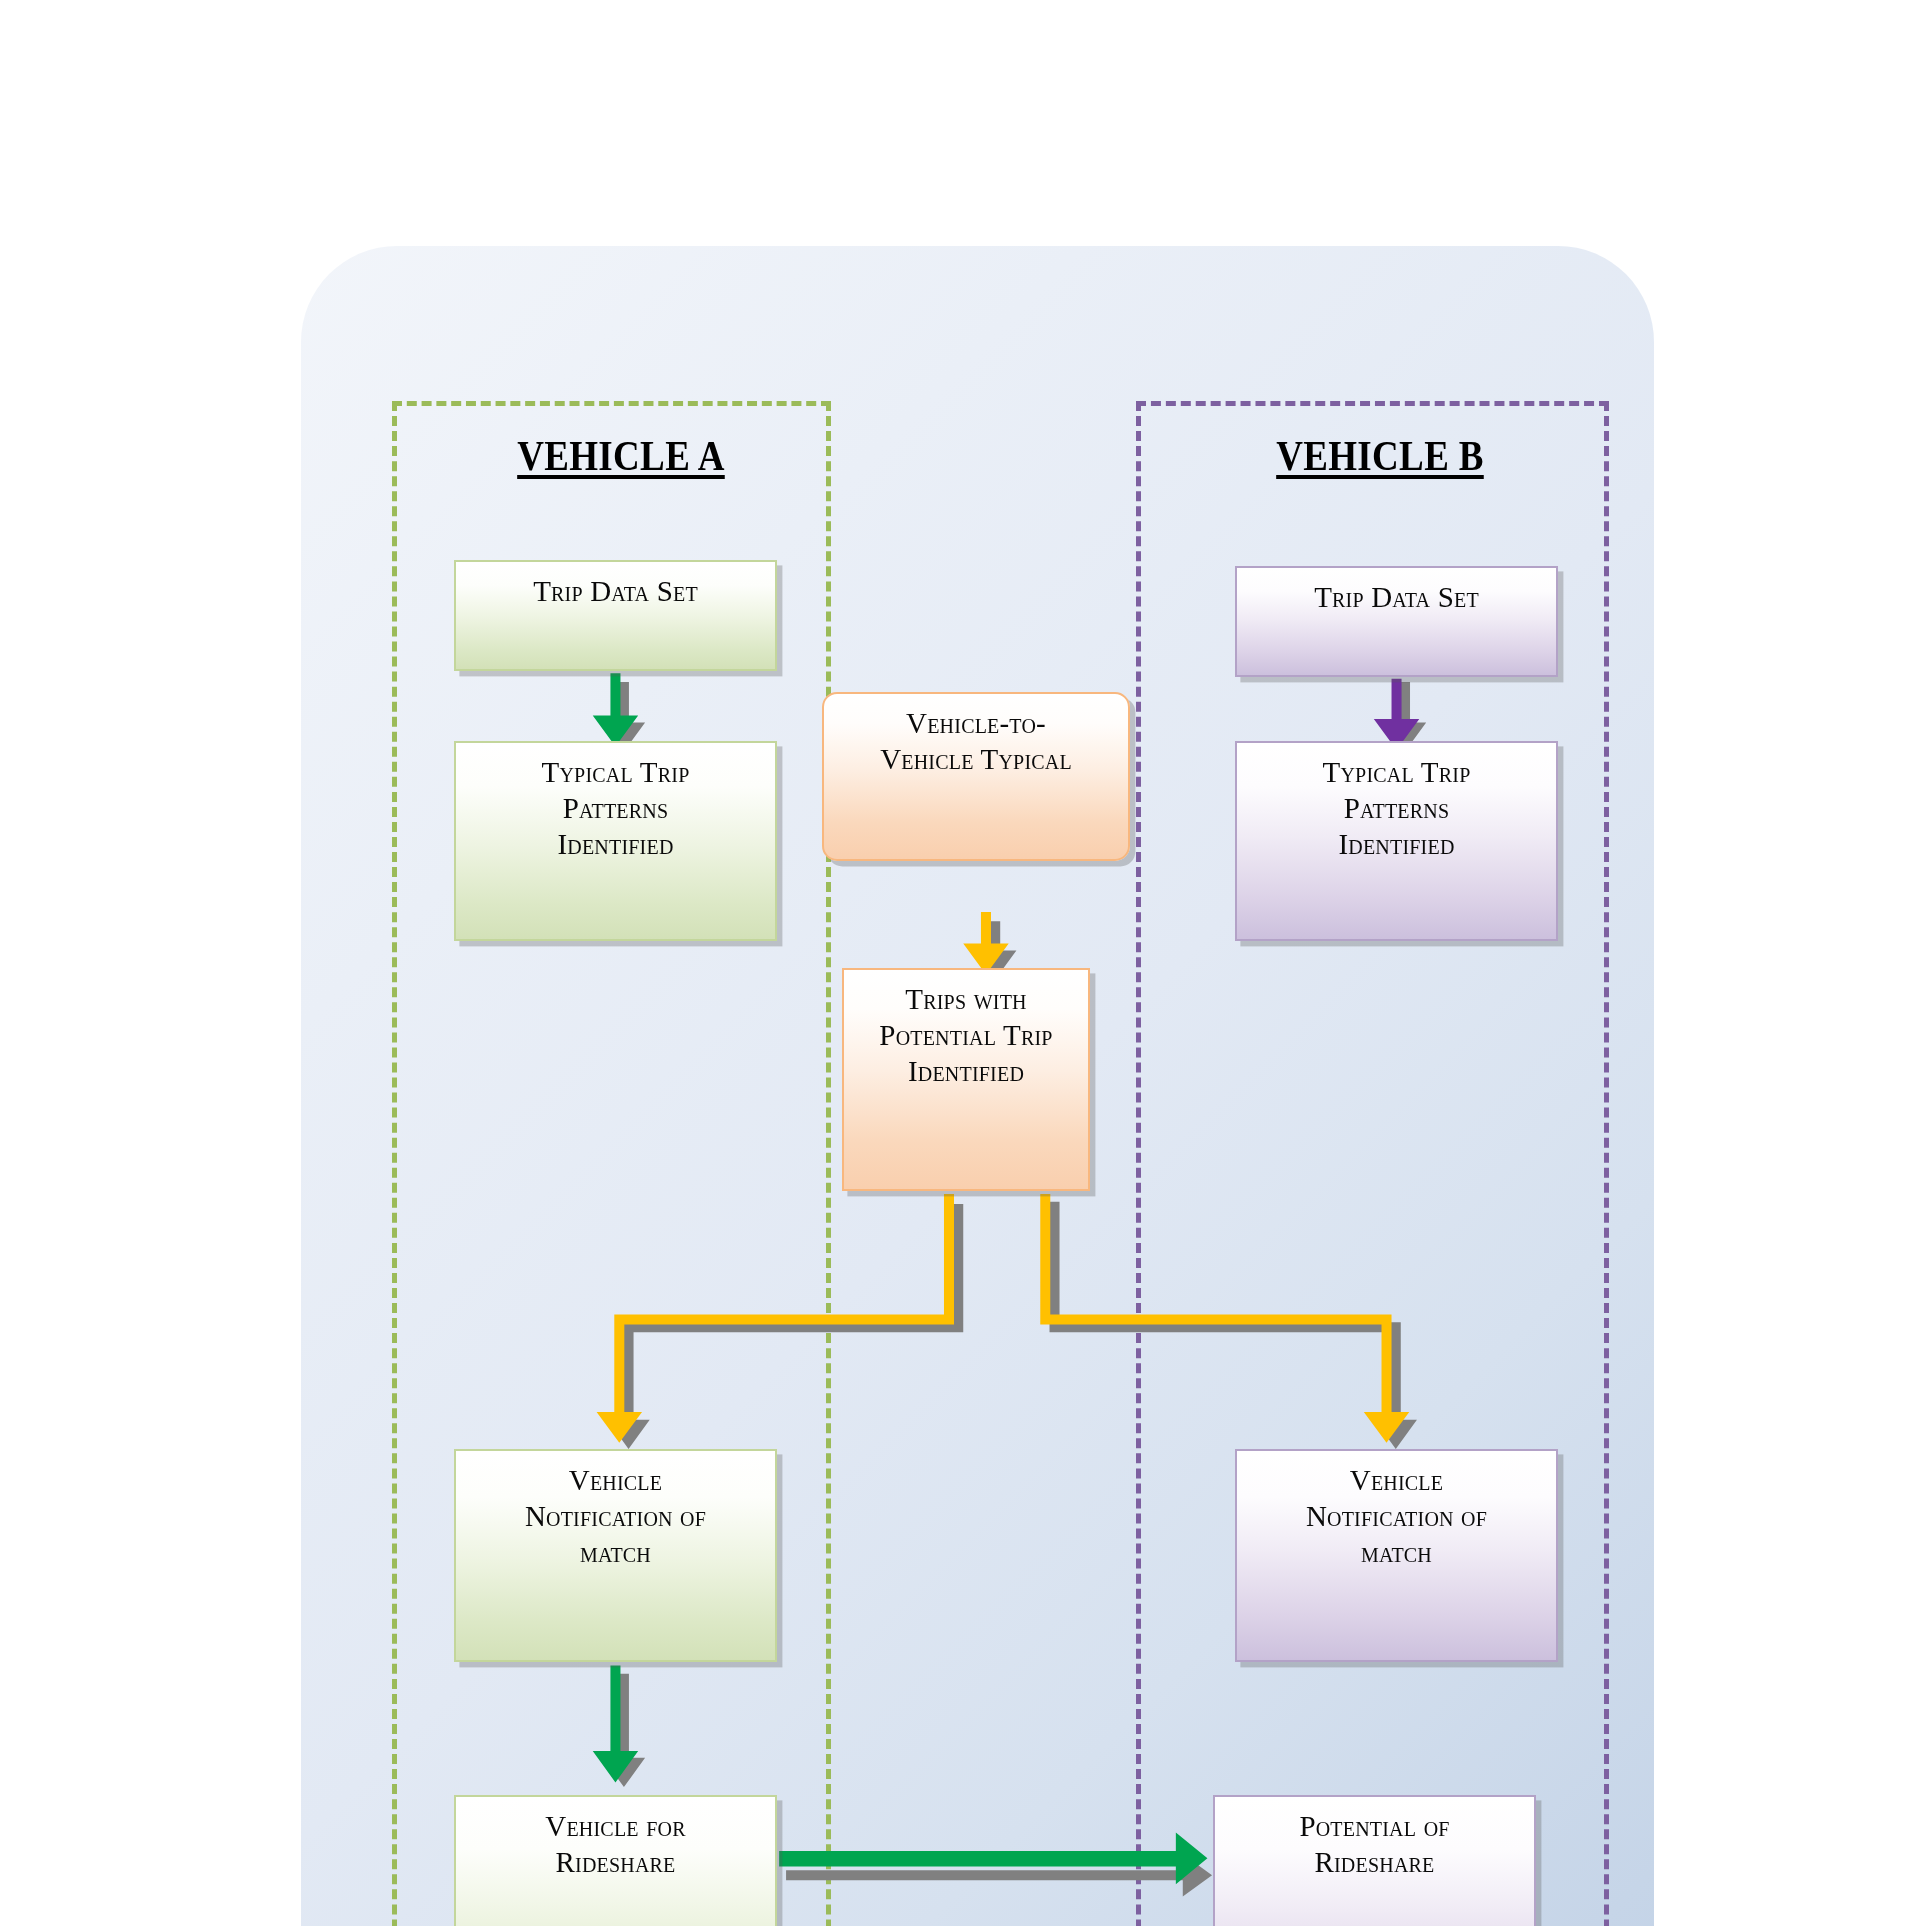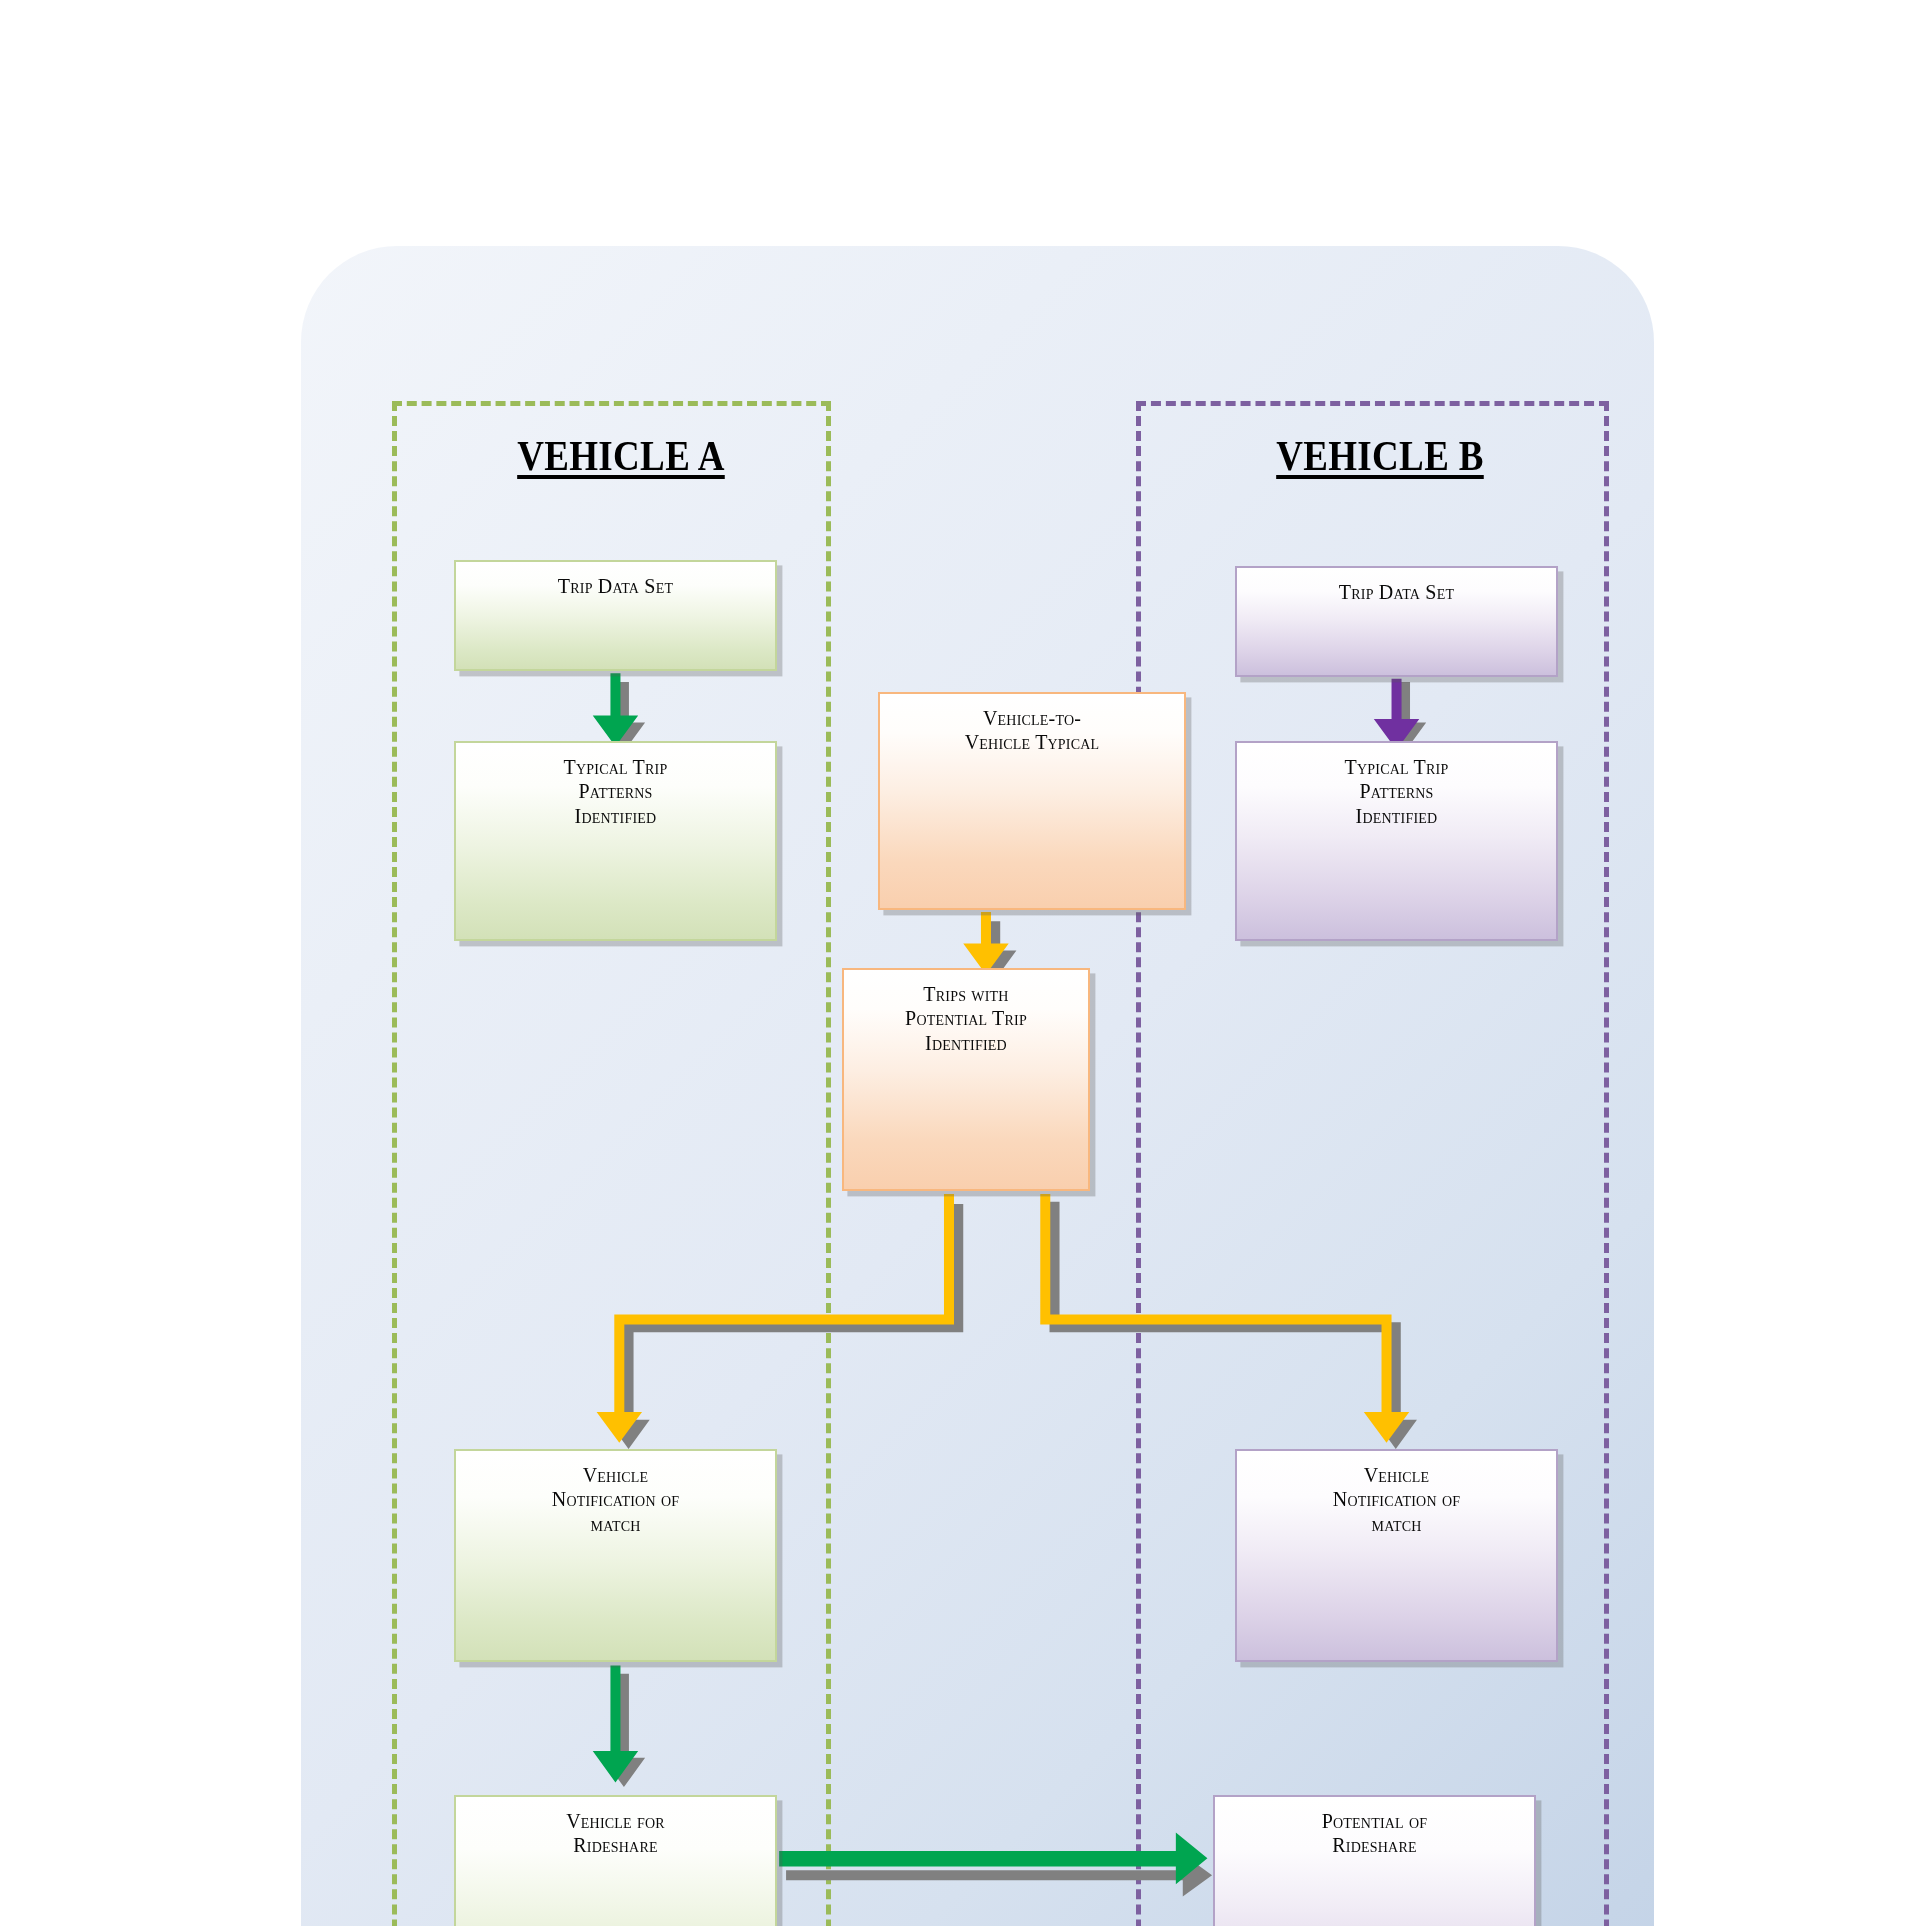--- a/index.html
+++ b/index.html
@@ -56,39 +56,39 @@
     position: absolute;
     border-width: 2.7px;
     border-style: solid;
     display: flex;
     justify-content: center;
     align-items: flex-start;
     text-align: center;
     line-height: 1.24;
     color: #0a0a0a;
     font-variant: small-caps;
-    font-size: 20px;
+    font-size: 29px;
     letter-spacing: 0.2px;
     padding: 11.6px 10px 0 10px;
     box-shadow: 5.4px 5.4px 0 rgba(90,90,90,0.30);
   }
   .node span { display: block; width: 100%; }
 
   .node.green  { border-color: #C3D69B; background: linear-gradient(to bottom, #ffffff 0%, #fdfefb 22%, #eef4e2 52%, #dce8c6 82%, #d3e1b8 100%); }
   .node.purple { border-color: #B3A2C7; background: linear-gradient(to bottom, #ffffff 0%, #fdfcfe 22%, #f0ebf5 48%, #ddd3e8 78%, #ccc0dd 100%); }
   .node.orange { border-color: #F8B77E; background: linear-gradient(to bottom, #ffffff 0%, #fffdfb 18%, #fdeee2 46%, #fad8bc 78%, #f9cfae 100%); }
 
   
   #n-a-trip    { left: 454px; top: 560px; width: 323px; height: 111px; }
   #n-a-pattern { left: 454px; top: 741px; width: 323px; height: 200px; }
   #n-a-notify  { left: 454px; top: 1449px; width: 323px; height: 213px; }
   #n-a-inquiry { left: 454px; top: 1795px; width: 323px; height: 241px; }
 
   
-  #n-c-wireless { left: 878px; top: 692px; width: 308px; height: 218px; }
+  #n-c-wireless { left: 822px; top: 692px; width: 308px; height: 169px; border-radius: 15px; }
   #n-c-trips    { left: 842px; top: 968px; width: 248px; height: 223px; }
 
   
   #n-b-trip    { left: 1235px; top: 566px; width: 323px; height: 111px; }
   #n-b-pattern { left: 1235px; top: 741px; width: 323px; height: 200px; }
   #n-b-notify  { left: 1235px; top: 1449px; width: 323px; height: 213px; }
   #n-b-accept  { left: 1213px; top: 1795px; width: 323px; height: 241px; }
 
   
   #wires { position: absolute; inset: 0; width: 1965px; height: 2542px; }

